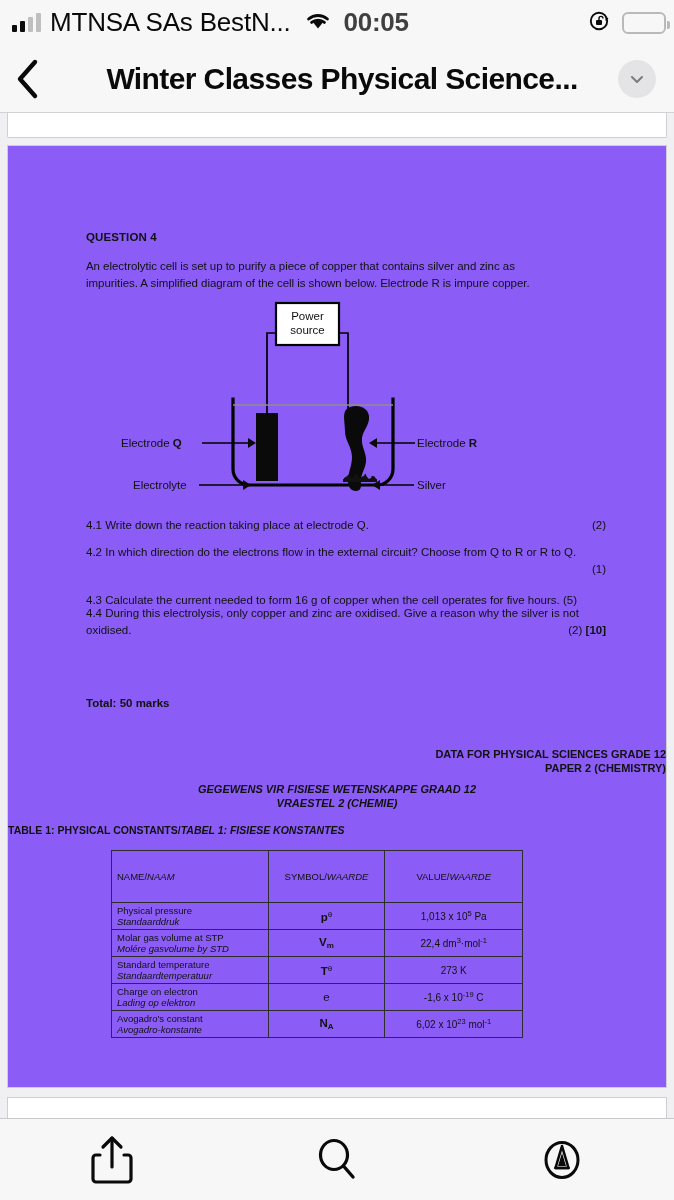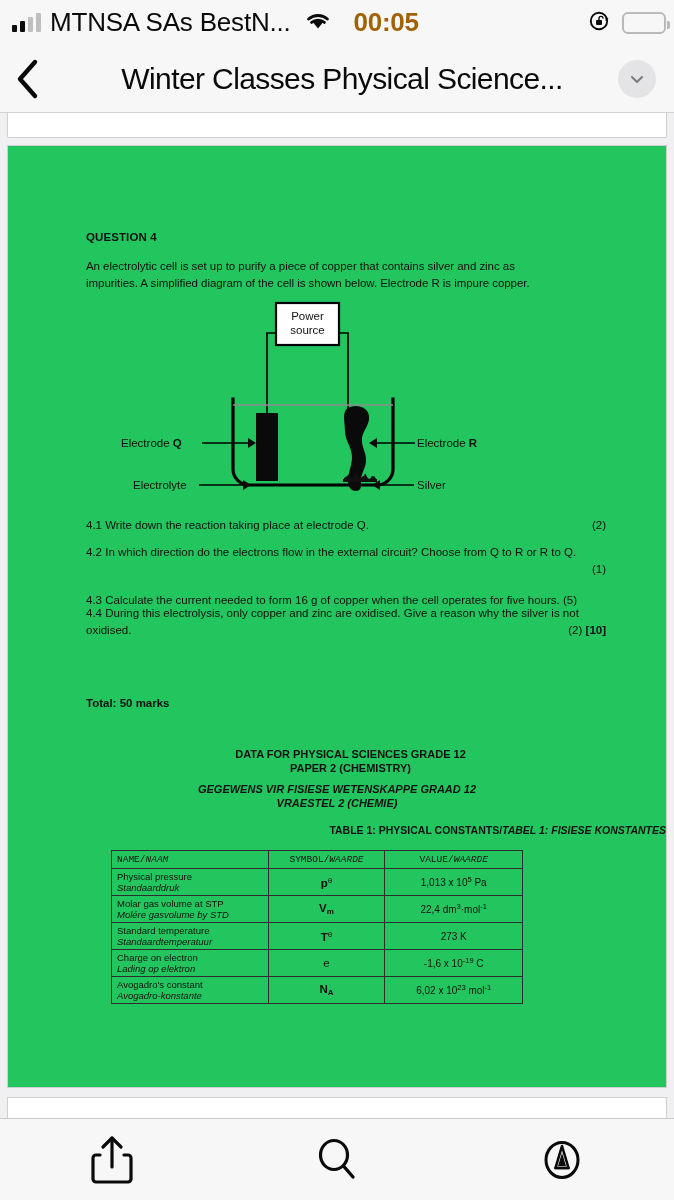--- a/index.html
+++ b/index.html
@@ -19,41 +19,41 @@
   }
   .sb-left { display:flex; align-items:center; gap:9px; padding-left:12px; }
   .bars { display:flex; align-items:flex-end; gap:3px; height:19px; }
   .bars i { display:block; width:5px; border-radius:1px; background:#0d0d0d; }
   .bars i:nth-child(1){ height:7px; }
   .bars i:nth-child(2){ height:11px; }
   .bars i:nth-child(3){ height:15px; background:#bfbfbf; }
   .bars i:nth-child(4){ height:19px; background:#bfbfbf; }
   .carrier { font-size:26px; color:#0a0a0a; letter-spacing:-0.2px; }
   .wifi { margin-left:4px; }
-  .clock { font-size:26px; font-weight:700; color:#a16207; letter-spacing:-0.3px; margin-left:13px; }
+  .clock { font-size:26px; font-weight:700; color:#404040; letter-spacing:-0.3px; margin-left:3px; }
   .sb-right { margin-left:auto; display:flex; align-items:center; gap:10px; padding-right:8px; }
   .battery {
     position:relative; width:44px; height:22px;
     border:2px solid #b9b9b9; border-radius:6px; padding:2px;
   }
   .battery .fill { width:55%; height:100%; background:#fbce45; border-radius:3px; }
   .battery::after {
     content:""; position:absolute; right:-6px; top:7px;
     width:3px; height:8px; background:#b9b9b9; border-radius:0 2px 2px 0;
   }
 
   
   .navbar {
     position:absolute; top:45px; left:0; width:674px; height:68px;
     background:#f7f7f7; display:flex; align-items:center;
     border-bottom:1px solid #d2d2d4;
   }
   .back-btn { width:56px; display:flex; justify-content:center; align-items:center; cursor:pointer; }
   .nav-title {
-    flex:1; text-align:center; font-size:30px; font-weight:400;
+    flex:1; text-align:center; font-size:30px; font-weight:700;
     color:#0a0a0a; letter-spacing:-0.6px;
     white-space:nowrap; overflow:hidden; padding-left:10px;
   }
   .nav-chevron {
     width:38px; height:38px; margin-right:18px; border-radius:50%;
     background:#e4e4e6; display:flex; align-items:center; justify-content:center;
     cursor:pointer; flex:none;
   }
 
   
@@ -61,21 +61,21 @@
     position:absolute; top:113px; left:0; width:674px; height:1005px;
     background:#f0f0f2; overflow:hidden;
   }
   .page-prev {
     position:absolute; top:0px; left:7px; width:660px; height:25px;
     background:#fff; border:1px solid #cfcfd2; border-top:none;
     border-radius:0 0 2px 2px;
   }
   .page {
     position:absolute; top:32px; left:7px; width:660px; height:943px;
-    background:#22c55e; border:1px solid #cfcfd2;
+    background:#8b5cf6; border:1px solid #cfcfd2;
   }
   .page-next {
     position:absolute; top:984px; left:7px; width:660px; height:26px;
     background:#fff; border:1px solid #cfcfd2; border-bottom:none;
   }
 
   .sheet { position:absolute; inset:0; padding:0; color:#111; }
 
   .q-head {
     position:absolute; left:78px; top:85px;
@@ -99,43 +99,43 @@
   .q44 { top:459px; }
 
   .total {
     position:absolute; left:78px; top:551px;
     font-size:11.5px; font-weight:700;
   }
 
   
   .data-title {
     position:absolute; left:0; right:0; top:602px;
-    text-align:center; font-size:11px; font-weight:700; line-height:13.5px;
+    text-align:right; font-size:11px; font-weight:700; line-height:13.5px;
     font-family:"Liberation Sans", sans-serif;
     padding-left:27px;
   }
   .data-title-af {
     position:absolute; left:0; right:0; top:637px;
     text-align:center; font-size:11px; font-weight:700; font-style:italic;
     line-height:13.5px;
   }
   .table-caption {
     position:absolute; left:0; right:0; top:678px;
-    text-align:right; font-size:10.5px; font-weight:700;
+    text-align:left; font-size:10.5px; font-weight:700;
   }
   .table-caption .af { font-style:italic; }
 
   table.constants {
     position:absolute; left:103px; top:704px; width:412px;
     border-collapse:collapse; font-size:9.5px;
   }
   table.constants td, table.constants th {
     border:1px solid #2d2d2d; padding:2px 5px; vertical-align:middle;
   }
-  table.constants th { font-weight:400; text-align:left; padding:3px 5px;font-family:Liberation Mono, monospace; }
+  table.constants th { font-weight:400; text-align:left; padding:20px 5px; }
   .col-name { width:157px; }
   .col-sym  { width:117px; text-align:center; }
   .col-val  { width:138px; text-align:center;margin-top:32px; }
   .hdr-sym, .hdr-val { text-align:center !important; }
   .af { font-style:italic; }
   .cell-name .en { display:block; }
   .cell-name .af { display:block; font-style:italic; }
   .sym { font-size:11.5px; font-weight:700; text-align:center; }
   .sym .sub { font-size:8px; vertical-align:-2px; font-weight:700; }
   .sym .sup { font-size:8px; vertical-align:4px; font-weight:400; }

